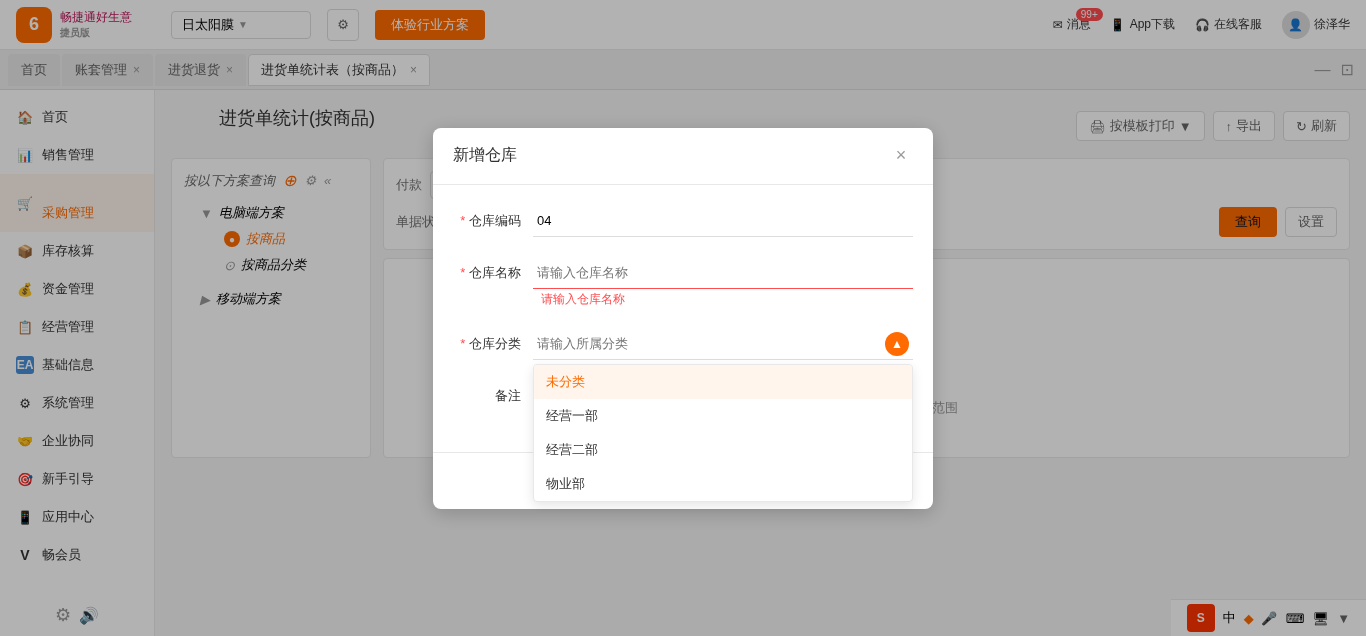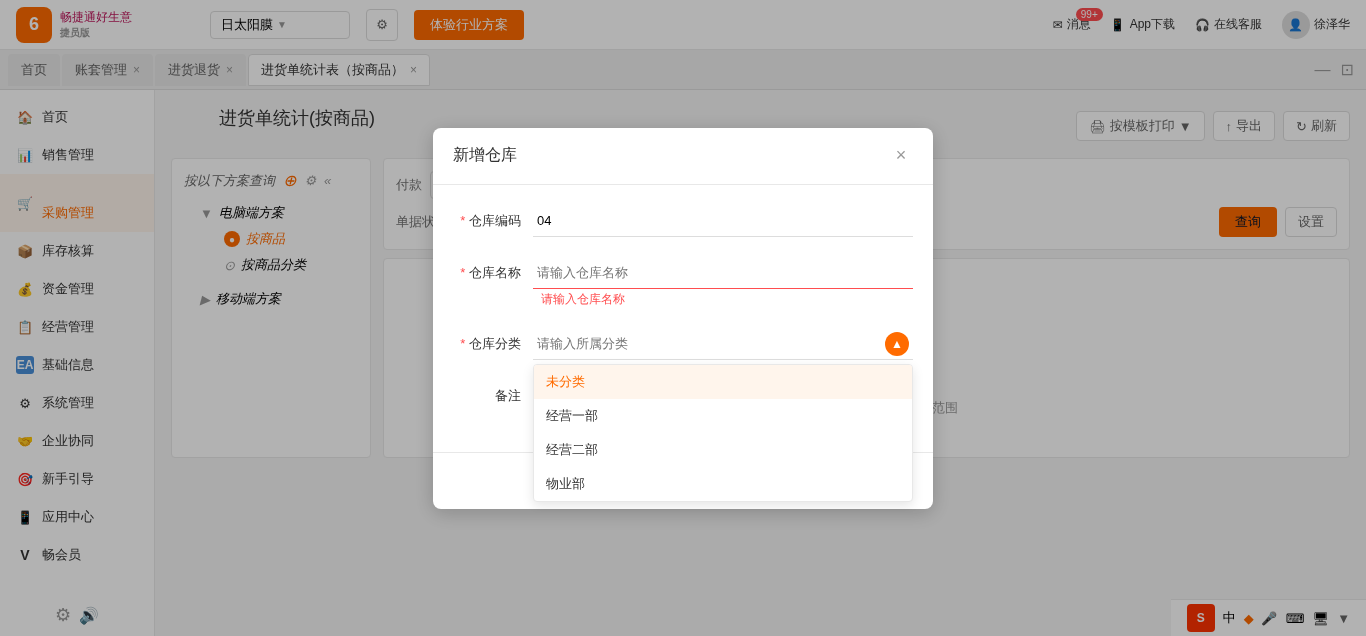--- a/index.html
+++ b/index.html
@@ -41,21 +41,20 @@
     .store-selector {
       display: flex;
       align-items: center;
       gap: 4px;
       border: 1px solid #ddd;
       border-radius: 4px;
       padding: 4px 10px;
       min-width: 140px;
       cursor: pointer;
       background: #fff;
-      margin-left: 39px;
     }
     .gear-btn {
       width: 32px; height: 32px;
       border: 1px solid #ddd; border-radius: 4px;
       display: flex; align-items: center; justify-content: center;
       cursor: pointer; background: #fff;
       color: #666;
     }
     .trial-btn {
       background: #ff6b00;

